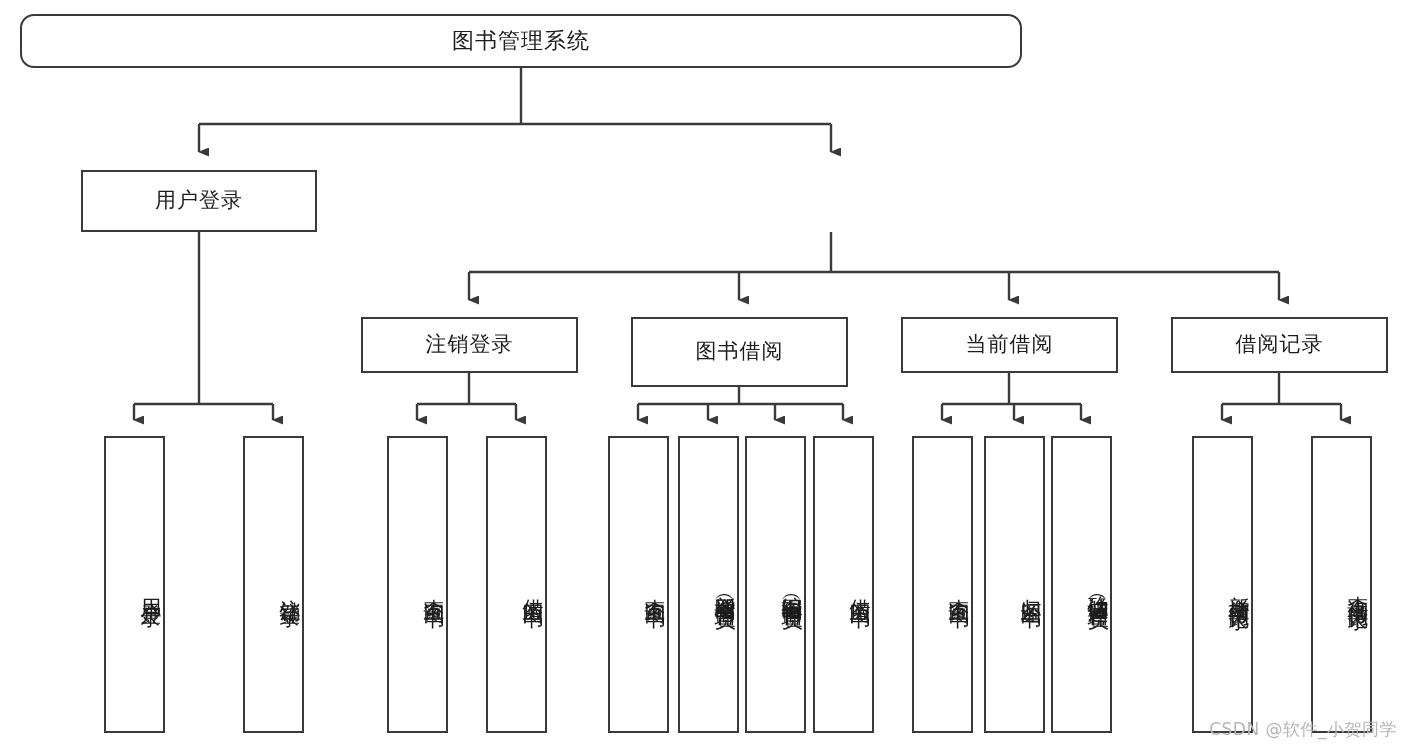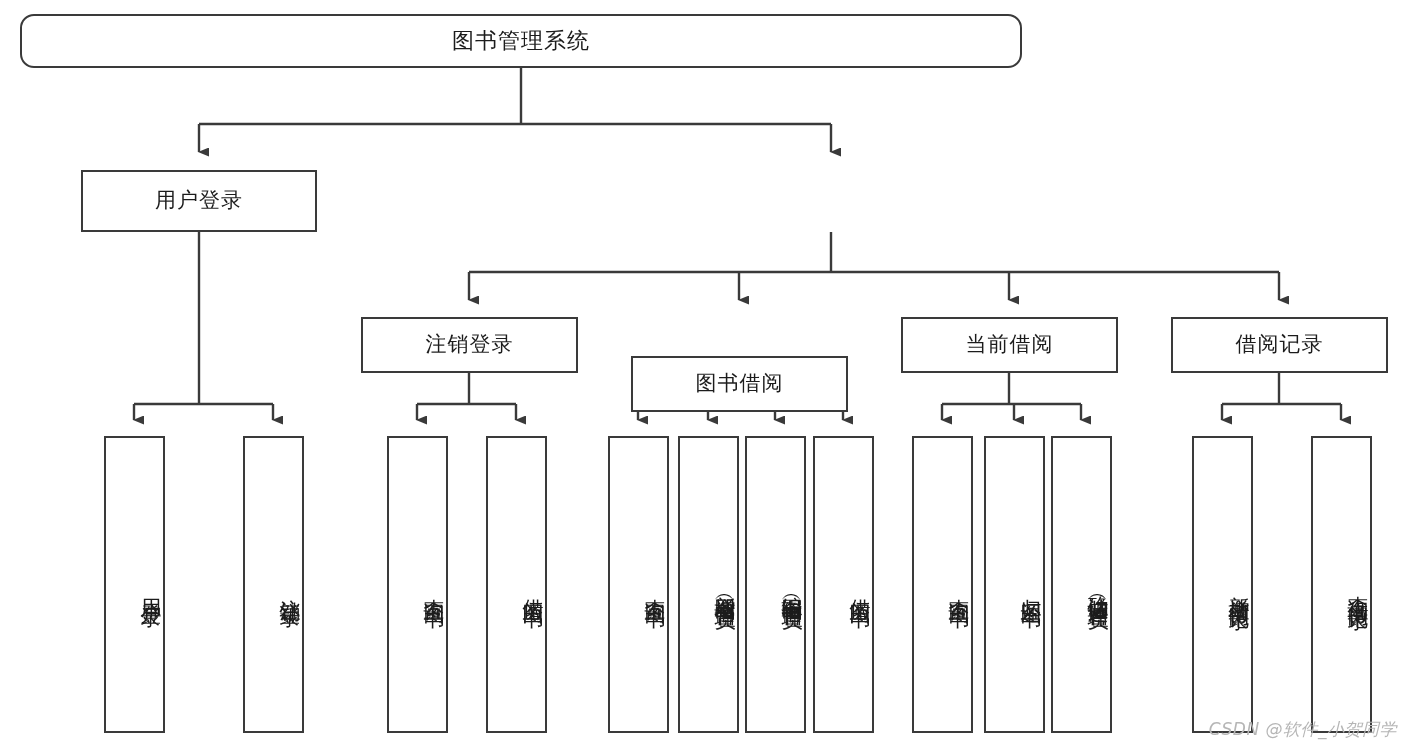--- a/index.html
+++ b/index.html
@@ -67,21 +67,20 @@
   }
   #watermark {
     position: absolute;
     right: 8px;
     bottom: 6px;
     font-size: 17px;
     color: #b6b6b6;
     letter-spacing: 0.5px;
     z-index: 5;
     white-space: nowrap;
-    font-style: italic;
   }
 </style>
 </head>
 <body>
 
 <div id="diagram-root">
 
   <svg id="edge-layer" width="1405" height="747" viewBox="0 0 1405 747" xmlns="http://www.w3.org/2000/svg">
     <defs>
       <marker id="arrowhead" markerWidth="9" markerHeight="11" refX="4.5" refY="10" orient="auto" markerUnits="userSpaceOnUse">
@@ -148,21 +147,21 @@
     <span>图书管理系统</span>
   </div>
 
   <div class="node horiz" style="left:81px; top:170px; width:236px; height:62px;">
     <span>用户登录</span>
   </div>
 
   <div class="node horiz" style="left:361px; top:317px; width:217px; height:56px;">
     <span>注销登录</span>
   </div>
-  <div class="node horiz" style="left:631px; top:317px; width:217px; height:56px;margin-top:39px;">
+  <div class="node horiz" style="left:631px; top:317px; width:217px; height:70px;">
     <span>图书借阅</span>
   </div>
   <div class="node horiz" style="left:901px; top:317px; width:217px; height:56px;align-items:center;">
     <span>当前借阅</span>
   </div>
   <div class="node horiz" style="left:1171px; top:317px; width:217px; height:56px;">
     <span>借阅记录</span>
   </div>
 
   <div class="node leaf" style="left:104px; top:436px; width:61px; height:297px;">

